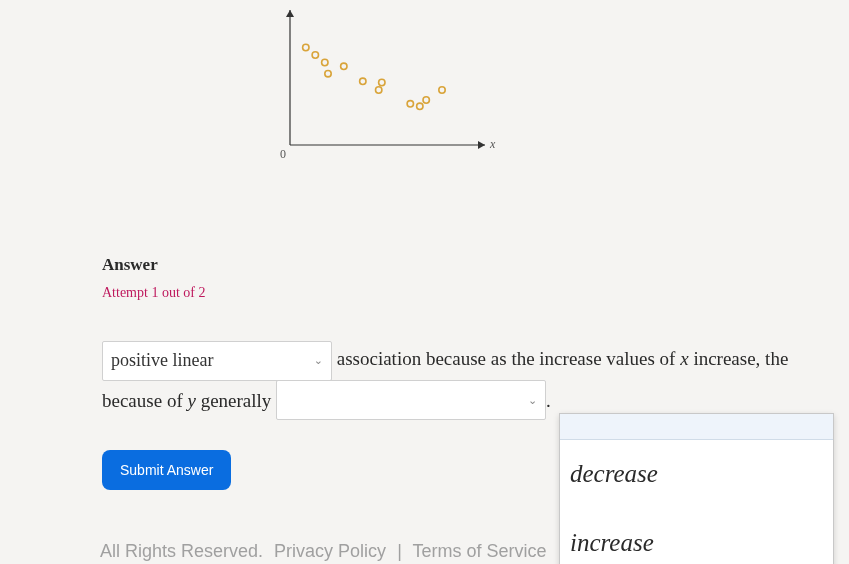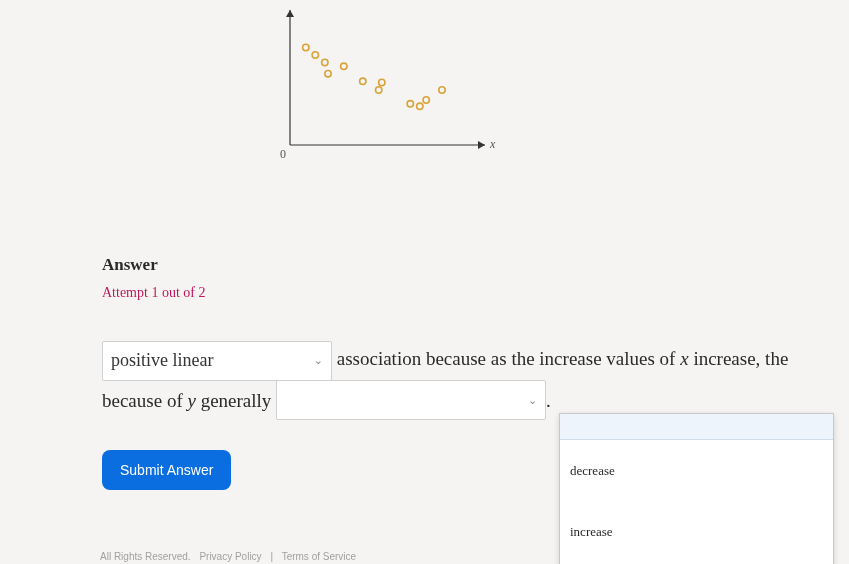--- a/index.html
+++ b/index.html
@@ -82,41 +82,42 @@
       width: 275px;
       box-shadow: 0 2px 6px rgba(0,0,0,0.15);
       z-index: 10;
     }
     .dropdown-blank {
       height: 26px;
       background: #eef4fb;
       border-bottom: 1px solid #d0dce8;
     }
     .dropdown-item {
-      padding: 17px 10px;
-      font-size: 13px;
+      padding: 8px 10px;
+      font-size: 25px;
       color: #2a2a2a;
       cursor: pointer;
+      font-style: italic;
     }
     .submit-btn {
       background: #0a6de0;
       color: #ffffff;
       border: none;
       padding: 12px 18px;
       font-size: 14px;
       font-family: Arial, sans-serif;
       margin-top: 28px;
       cursor: pointer;
       border-radius: 8px;
     }
     .footer {
       position: absolute;
       bottom: 2px;
       left: 100px;
-      font-size: 10px;
+      font-size: 18px;
       color: #a0a0a0;
       font-family: Arial, sans-serif;
     }
     .footer span { margin-right: 6px; }
   </style>
 </head>
 <body>
 
 <div class="chart-area">
   <svg class="chart-svg" viewBox="0 0 230 170">

